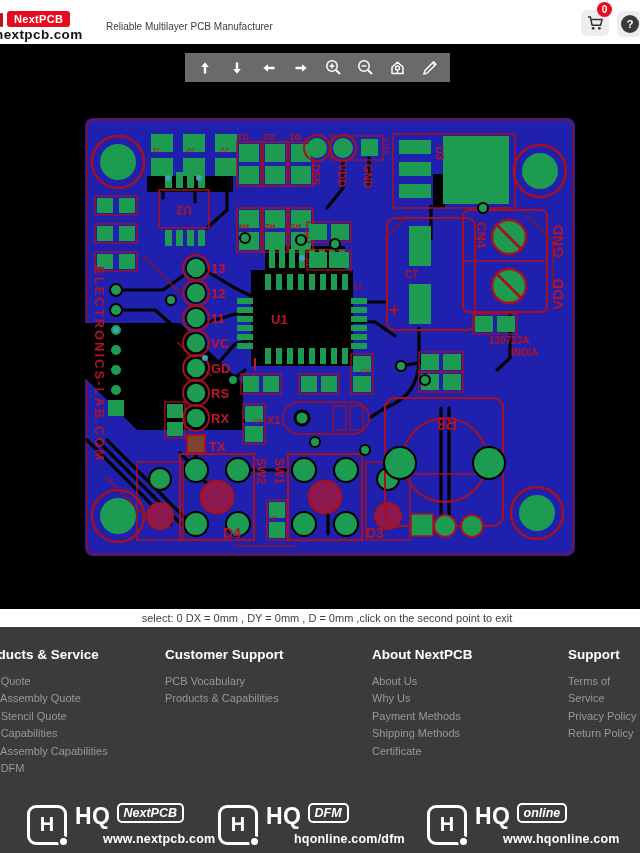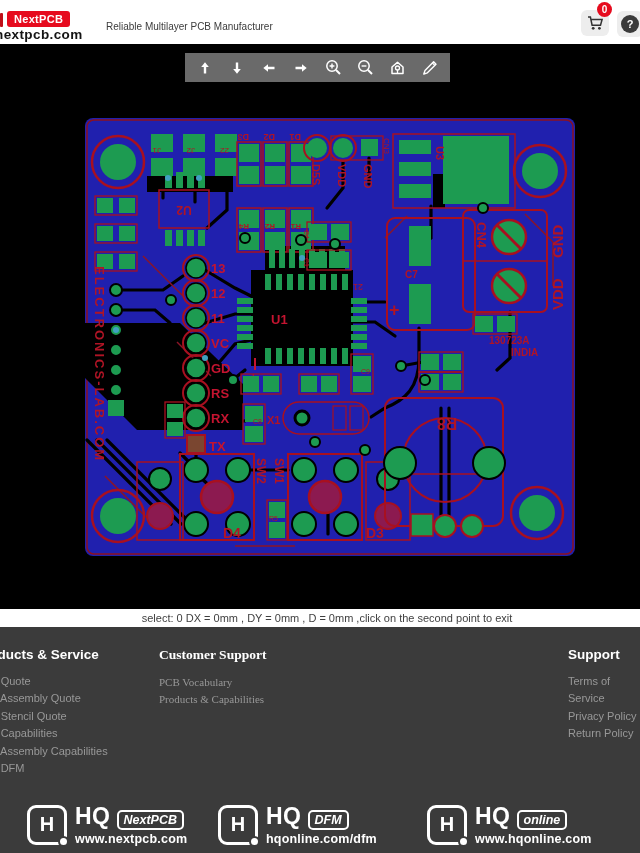--- a/index.html
+++ b/index.html
@@ -33,33 +33,33 @@
 
   
   .statusbar{height:18px;background:#fff;font-size:11px;color:#3f3f3f;
              text-align:center;line-height:18px;padding-left:14px;}
 
   
   .footer{position:relative;height:226px;background:#3b3b3b;}
   .fcol{position:absolute;top:20px;width:200px;}
   .fcol h4{margin:0 0 11px 0;font-size:13.5px;font-weight:bold;color:#fff;}
   .fcol a{display:block;font-size:11px;color:#989898;line-height:17.4px;text-decoration:none;cursor:pointer;}
-  .fcol1{left:-25px;} .fcol2{left:159px;font-family:Liberation Serif, serif;} .fcol3{left:372px;} .fcol4{left:568px;width:80px;}
+  .fcol1{left:-25px;} .fcol2{left:165px;} .fcol3{left:372px;} .fcol4{left:568px;width:80px;}
 
   .hq-group{position:absolute;top:176px;display:flex;align-items:center;gap:8px;color:#fff;}
   .hq1{left:27px;} .hq2{left:218px;} .hq3{left:427px;}
   .hq-icon{position:relative;width:34px;height:34px;border:3px solid #fff;border-radius:9px;
            font-size:20px;font-weight:bold;display:flex;align-items:center;justify-content:center;}
   .hq-icon:after{content:"";position:absolute;right:-5px;bottom:-5px;width:7px;height:7px;
                  background:#fff;border-radius:50%;border:2px solid #3b3b3b;}
-  .hq-line{display:flex;align-items:flex-end;gap:6px;}
+  .hq-line{display:flex;align-items:flex-start;gap:6px;}
   .hq-word{font-size:23px;font-weight:bold;letter-spacing:.5px;}
   .hq-badge{border:2.5px solid #fff;border-radius:5px;padding:0 5px;font-size:12.5px;
             font-weight:bold;font-style:italic;line-height:16px;}
-  .hq-url{font-size:12.5px;font-weight:bold;margin-top:2px;letter-spacing:.2px;}
+  .hq-url{font-size:12.5px;font-weight:bold;margin-top:2px;letter-spacing:.2px;margin-left:28px;}
 </style>
 </head>
 <body>
 
 <div class="page">
 
   <div class="header">
     <div class="logo-sliver"></div>
     <div class="logo-badge">NextPCB</div>
     <div class="logo-domain">nextpcb.com</div>
@@ -563,20 +563,28 @@
       <a>PCB Assembly Capabilities</a>
       <a>Free DFM</a>
     </div>
 
     <div class="fcol fcol2">
       <h4>Customer Support</h4>
       <a>PCB Vocabulary</a>
       <a>Products &amp; Capabilities</a>
     </div>
 
+    <div class="fcol fcol3">
+      <h4>About NextPCB</h4>
+      <a>About Us</a>
+      <a>Why Us</a>
+      <a>Payment Methods</a>
+      <a>Shipping Methods</a>
+      <a>Certificate</a>
+    </div>
 
     <div class="fcol fcol4">
       <h4>Support</h4>
       <a>Terms of Service</a>
       <a>Privacy Policy</a>
       <a>Return Policy</a>
     </div>
 
     <div class="hq-group hq1">
       <div class="hq-icon">H</div>

